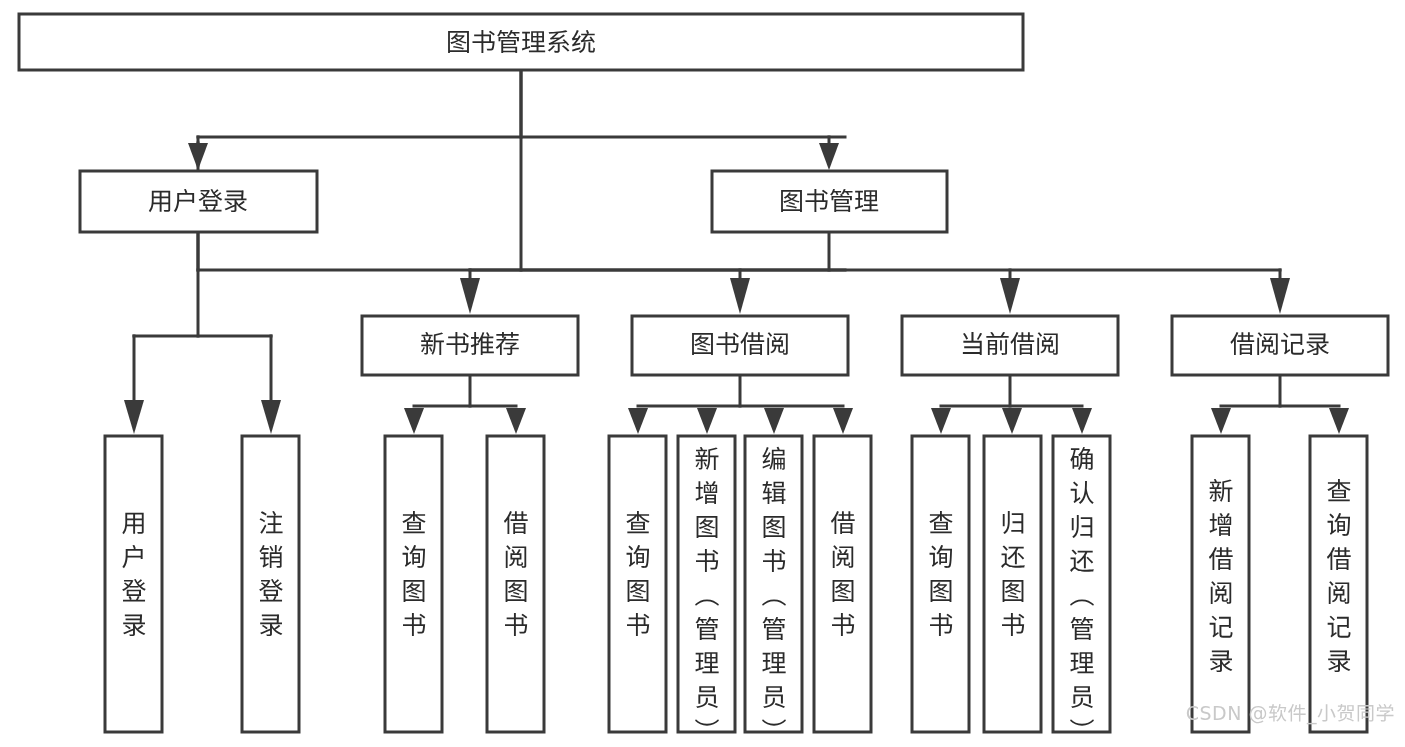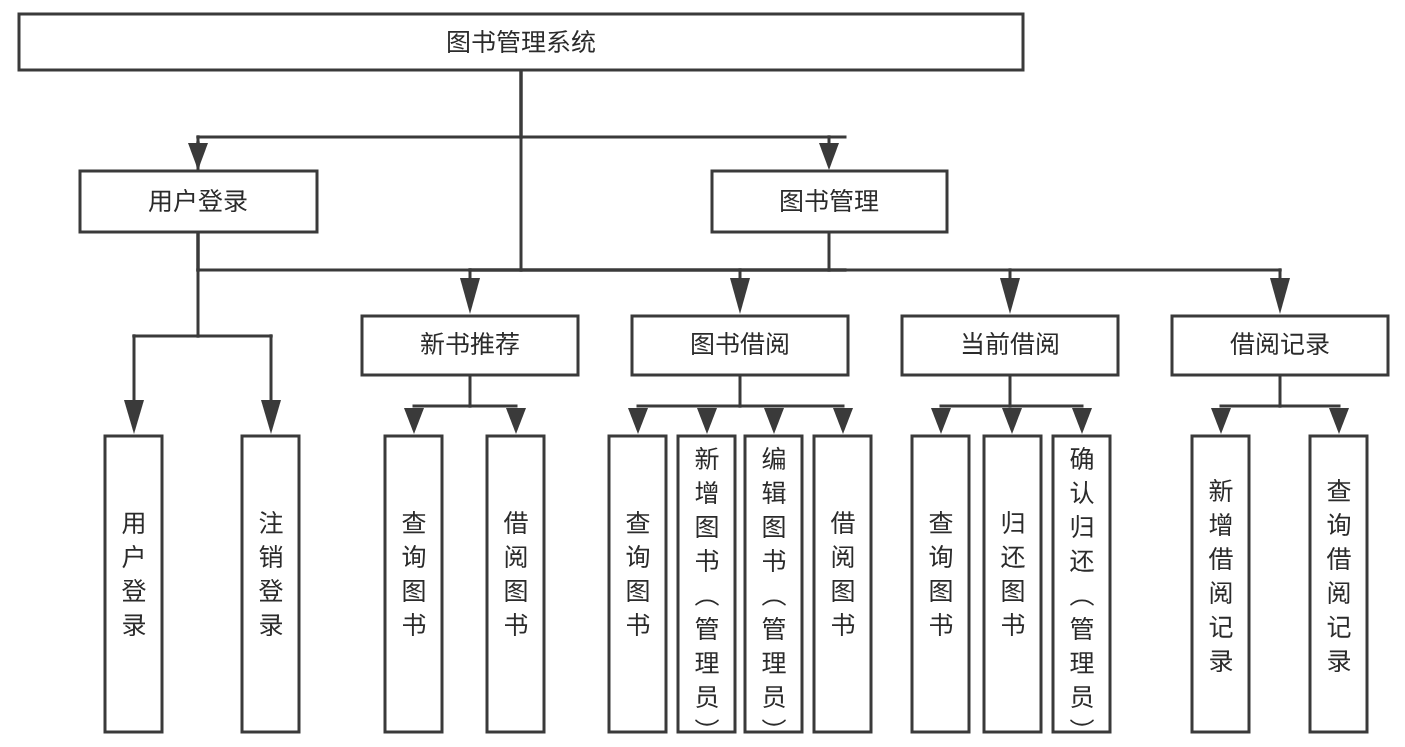--- a/index.html
+++ b/index.html
@@ -243,13 +243,14 @@
       <text class="node-label-vert" x="1221" y="500"><tspan x="1221" dy="0">新</tspan><tspan x="1221" dy="34">增</tspan><tspan x="1221" dy="34">借</tspan><tspan x="1221" dy="34">阅</tspan><tspan x="1221" dy="34">记</tspan><tspan x="1221" dy="34">录</tspan></text>
     </g>
 
     <g>
       <rect class="node-rect" x="1310" y="436" width="57" height="296"></rect>
       <text class="node-label-vert" x="1339" y="500"><tspan x="1339" dy="0">查</tspan><tspan x="1339" dy="34">询</tspan><tspan x="1339" dy="34">借</tspan><tspan x="1339" dy="34">阅</tspan><tspan x="1339" dy="34">记</tspan><tspan x="1339" dy="34">录</tspan></text>
     </g>
 
   </svg>
 
+  <div class="watermark">CSDN @软件_小贺同学</div>
 </div>
 
 </body></html>

